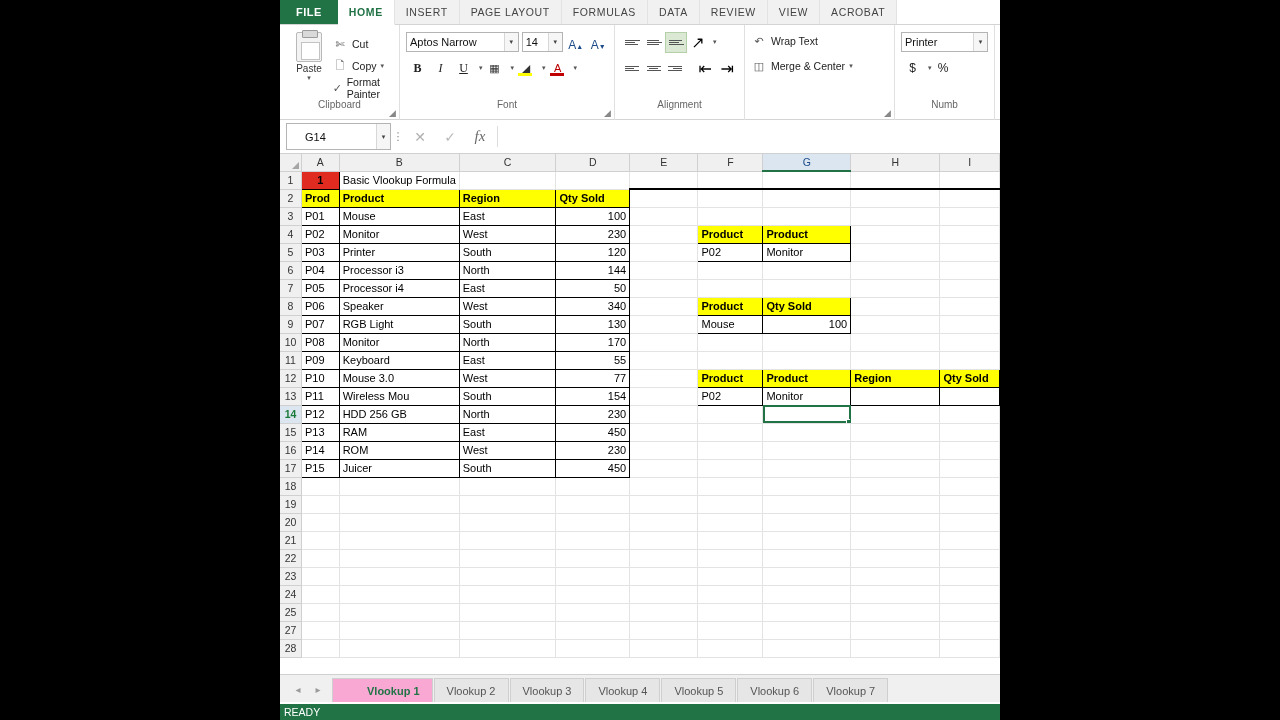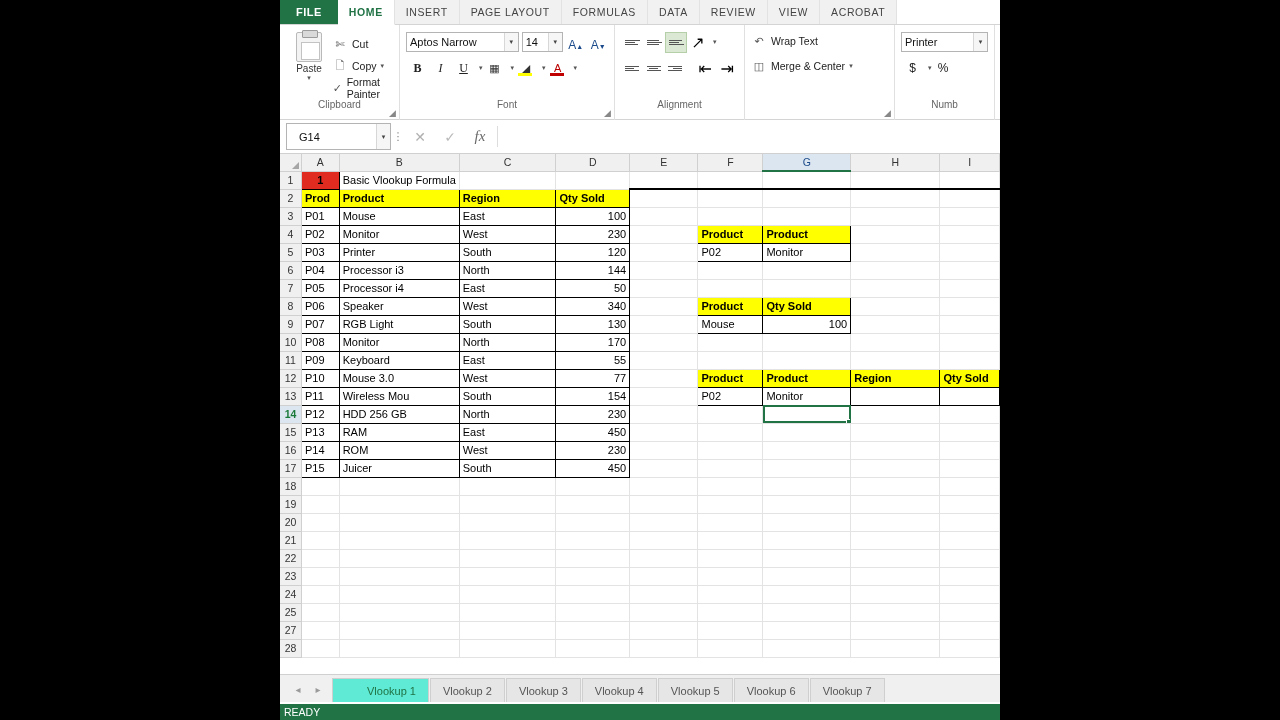--- a/index.html
+++ b/index.html
@@ -112,21 +112,21 @@
   .g-num { width:100px; }
   .numfmt {
     width:88px; height:20px; border:1px solid #b4b4b4; background:#fff;
     font-size:11px; display:flex; align-items:center; padding-left:3px; color:#111; position:relative;
   }
 
   
   .formula-bar { height:34px; display:flex; align-items:center; background:#fff; border-bottom:1px solid #d0d0d0; }
   .namebox {
     width:105px; height:27px; margin-left:6px; border:1px solid #b4b4b4; background:#fff;
-    font-size:11px; display:flex; align-items:center; padding-left:12px; color:#111; position:relative;
+    font-size:11px; display:flex; align-items:center; padding-left:18px; color:#111; position:relative;
   }
   .fx-sep { width:14px; text-align:center; color:#888; font-size:11px; }
   .fbtns { display:flex; align-items:center; }
   .fb { width:30px; text-align:center; font-size:14px; color:#b0b0b0; }
   .fb.fx { font-family:"Liberation Serif", serif; font-style:italic; color:#6a6a6a; font-size:15px; }
   .fb.ok { color:#b9b9b9; }
   .finput { flex:1; height:21px; border-left:1px solid #ddd; margin-left:2px; }
 
   
   .grid-wrap { position:relative; height:520px; background:#fff; overflow:hidden; }
@@ -166,21 +166,21 @@
     height:28px; background:#f0f0f0; border-top:1px solid #d0d0d0;
     display:flex; align-items:flex-end; padding-left:4px;
   }
   .navbtns { display:flex; align-items:center; height:26px; padding:0 4px; }
   .navb { width:20px; text-align:center; color:#9a9a9a; font-size:10px; }
   .stab {
     height:24px; padding:0 12px; display:flex; align-items:center; font-size:11px;
     color:#555; background:#e6e6e6; border:1px solid #cfcfcf; border-bottom:none;
     margin-right:1px;
   }
-  .stab.active { background:#5eead4; color:#217346; font-weight:normal;padding-left:34px; }
+  .stab.active { background:#f9a8d4; color:#217346; font-weight:bold;padding-left:34px; }
 
   
   .status {
     position:absolute; left:280px; top:704px; width:720px; height:16px;
     background:#217346; color:#fff; font-size:10.5px; display:flex; align-items:center;
     padding-left:4px;
   }
 </style>
 </head>
 <body>

